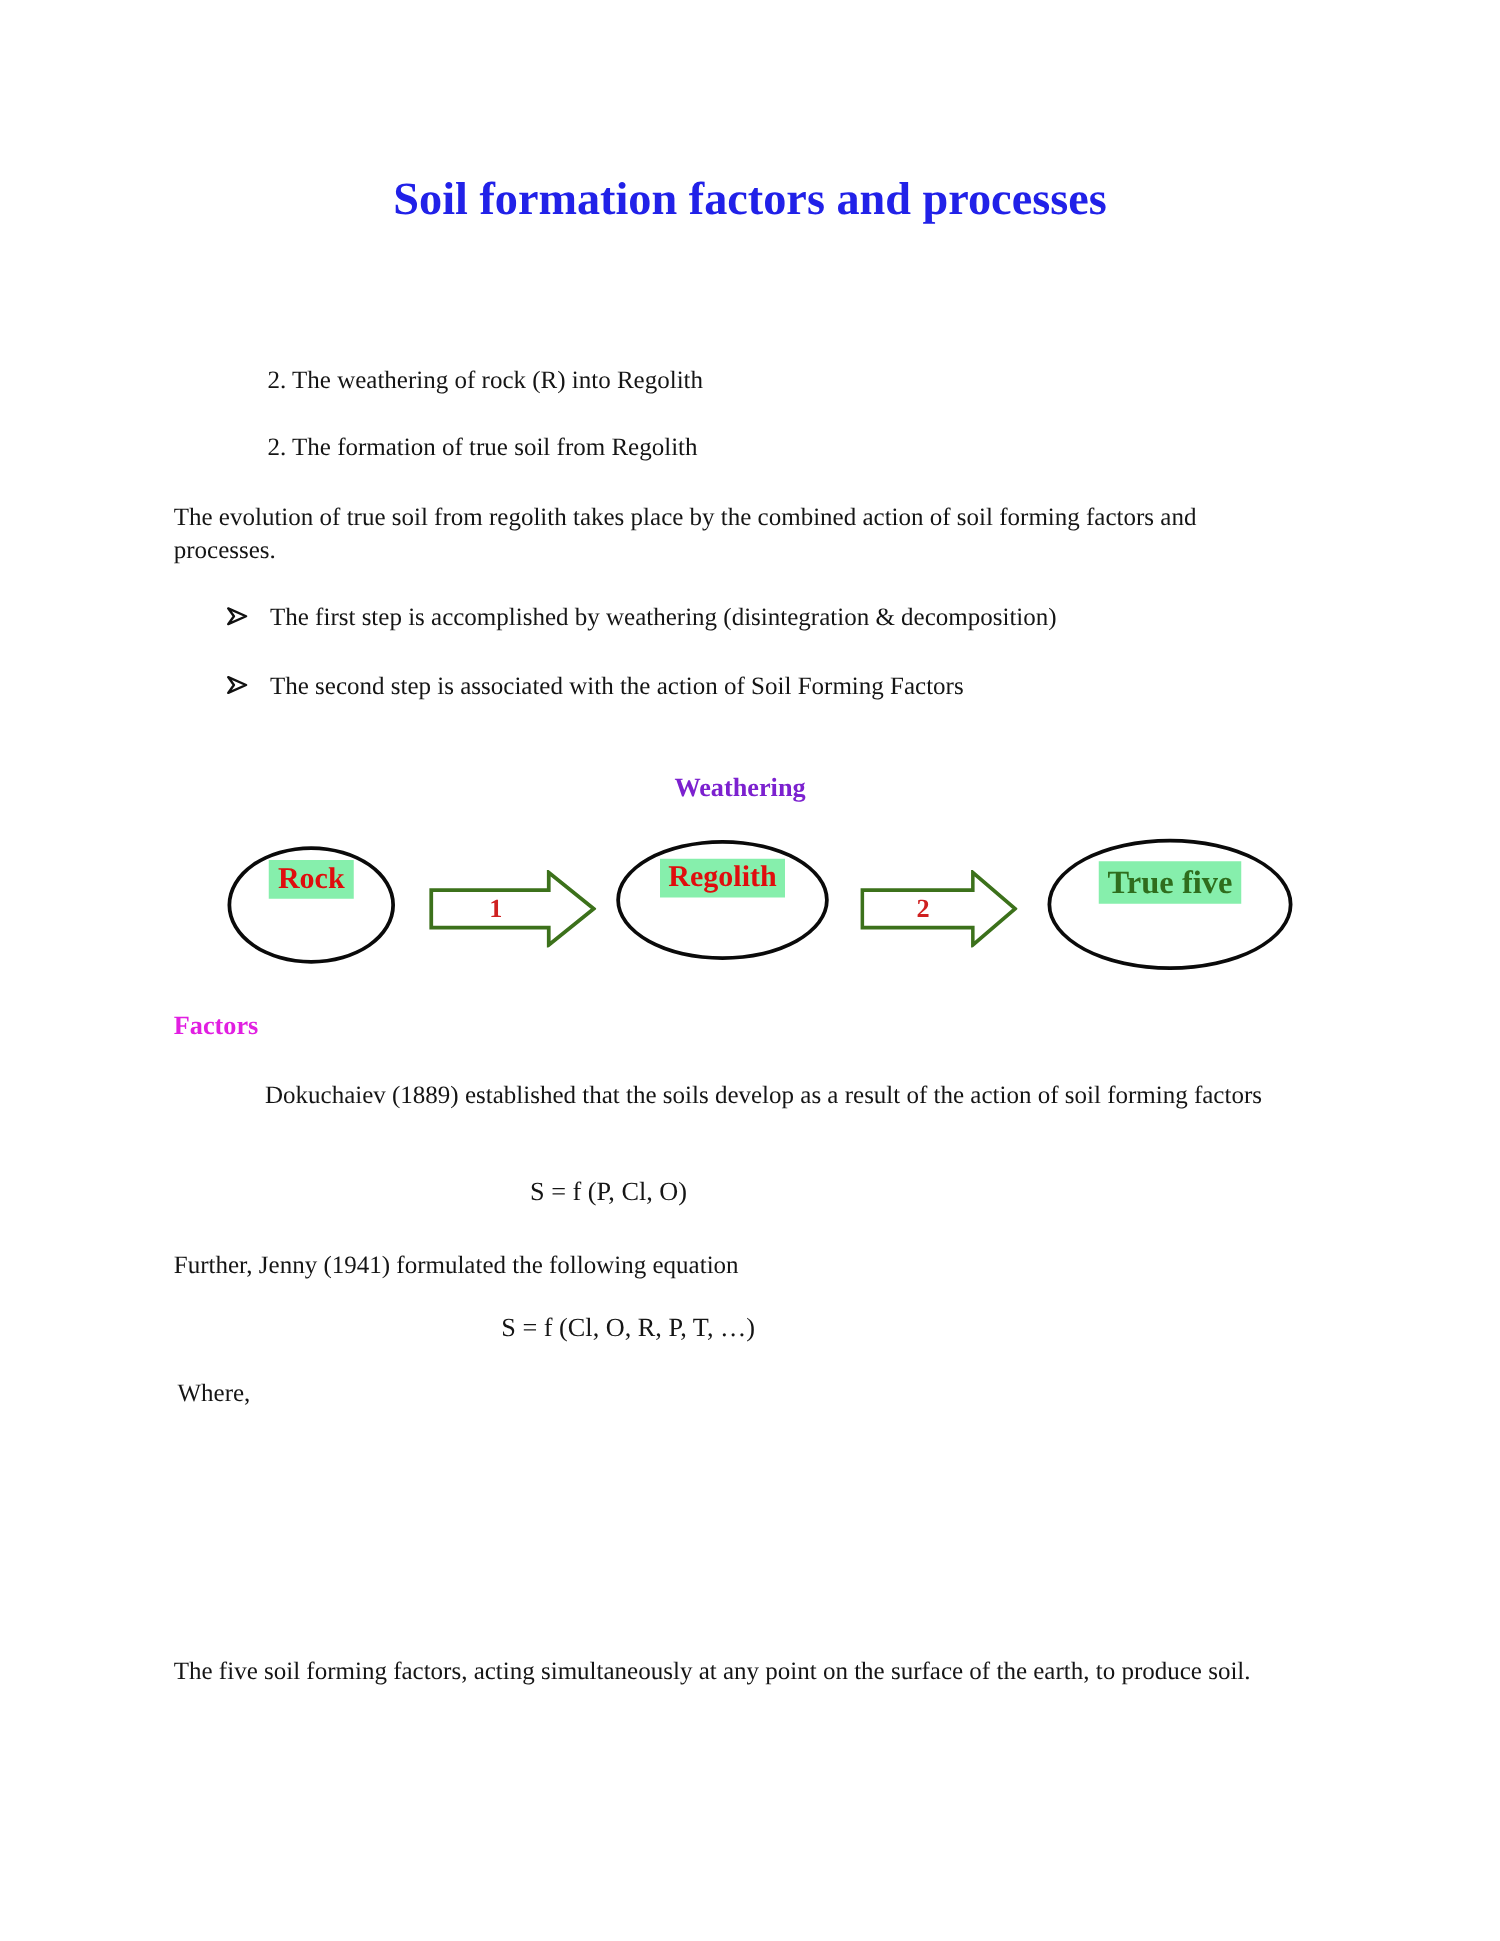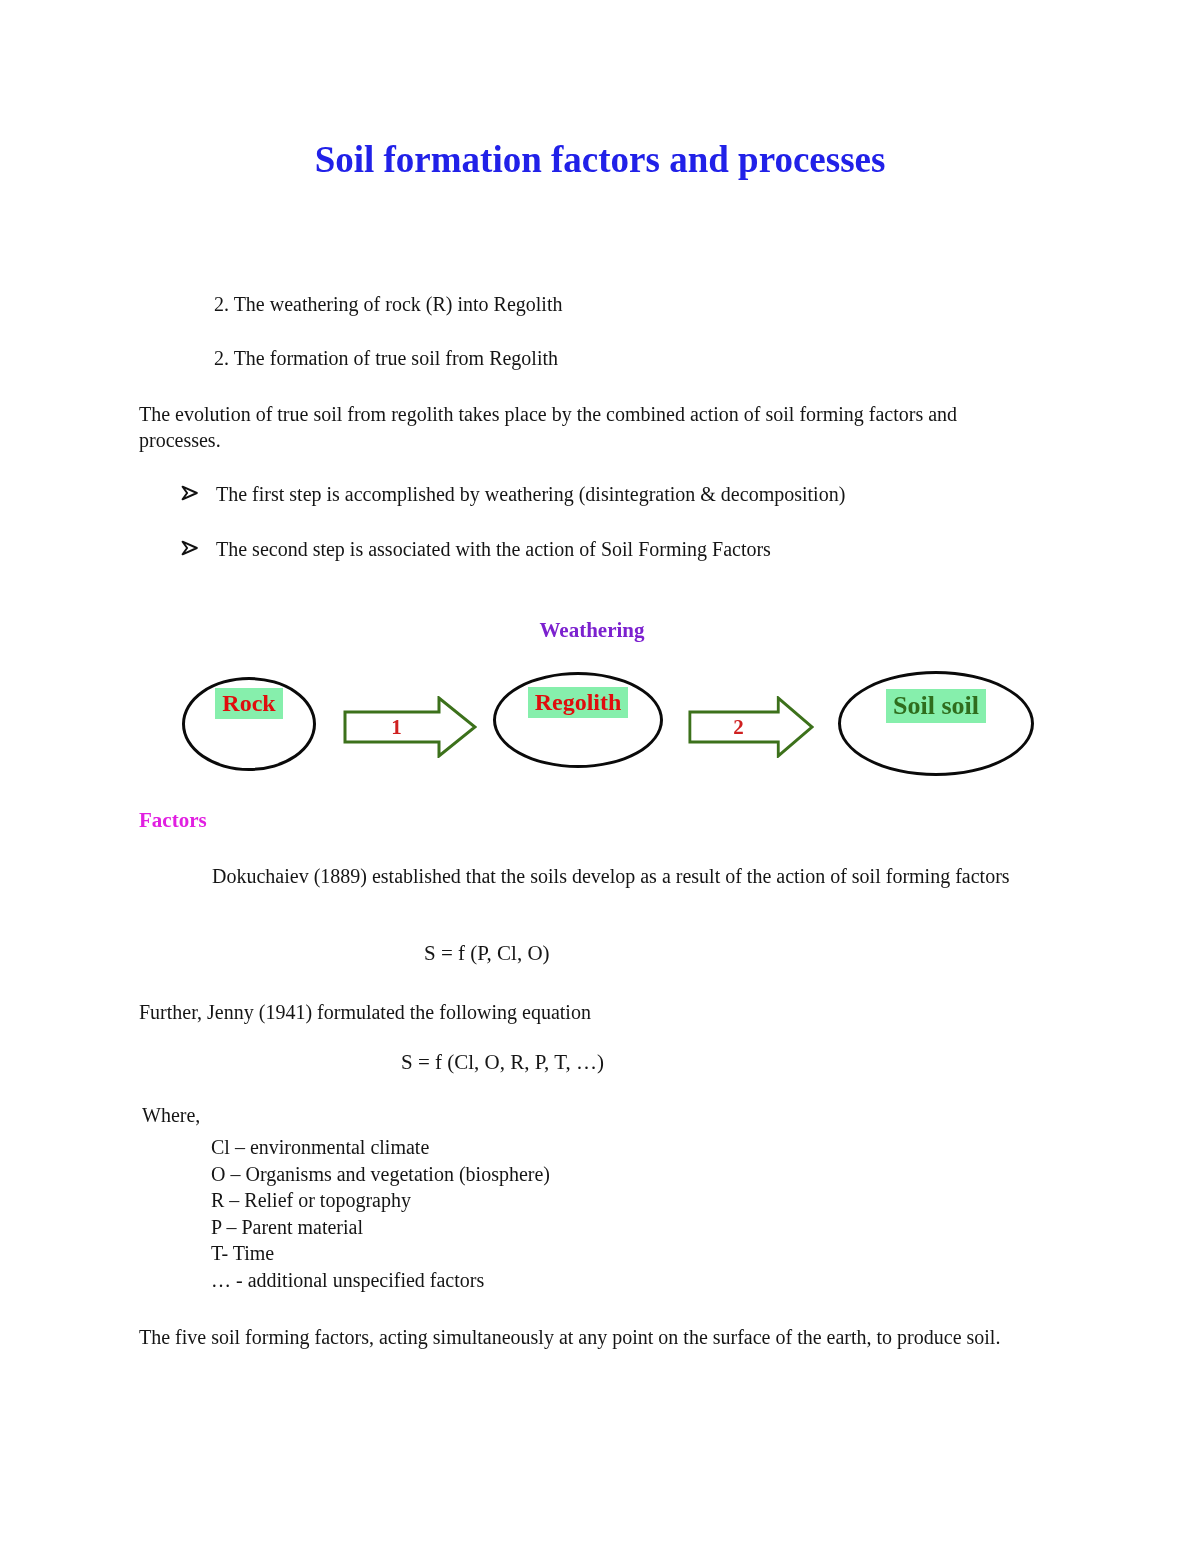--- a/index.html
+++ b/index.html
@@ -121,39 +121,31 @@
   </div>
 
   <div class="abs arrow arrow2">
     <svg viewBox="0 0 134 62" preserveAspectRatio="none">
       <polygon points="2,16 96,16 96,2 132,31 96,60 96,46 2,46" fill="#ffffff" stroke="#3c711b" stroke-width="3" stroke-linejoin="miter"></polygon>
     </svg>
     <span class="anum">2</span>
   </div>
 
   <div class="abs node node3">
-    <span class="nlabel">Soil soil</span>
+    <span class="nlabel">True five</span>
   </div>
 
   <div class="abs factors-heading">Factors</div>
 
   <p class="abs p dok">Dokuchaiev (1889) established that the soils develop as a result of the action of soil forming factors</p>
 
   <div class="abs eq eq1">S = f (P, Cl, O)</div>
 
   <p class="abs p jenny">Further, Jenny (1941) formulated the following equation</p>
 
   <div class="abs eq eq2">S = f (Cl, O, R, P, T, …)</div>
 
   <div class="abs where">Where,</div>
 
-  <div class="abs defs">
-    <div>Cl – environmental climate</div>
-    <div>O – Organisms and vegetation (biosphere)</div>
-    <div>R – Relief or topography</div>
-    <div>P – Parent material</div>
-    <div>T- Time</div>
-    <div>… - additional unspecified factors</div>
-  </div>
 
   <p class="abs p closing">The five soil forming factors, acting simultaneously at any point on the surface of the earth, to produce soil.</p>
 
 </div>
 
 </body></html>

